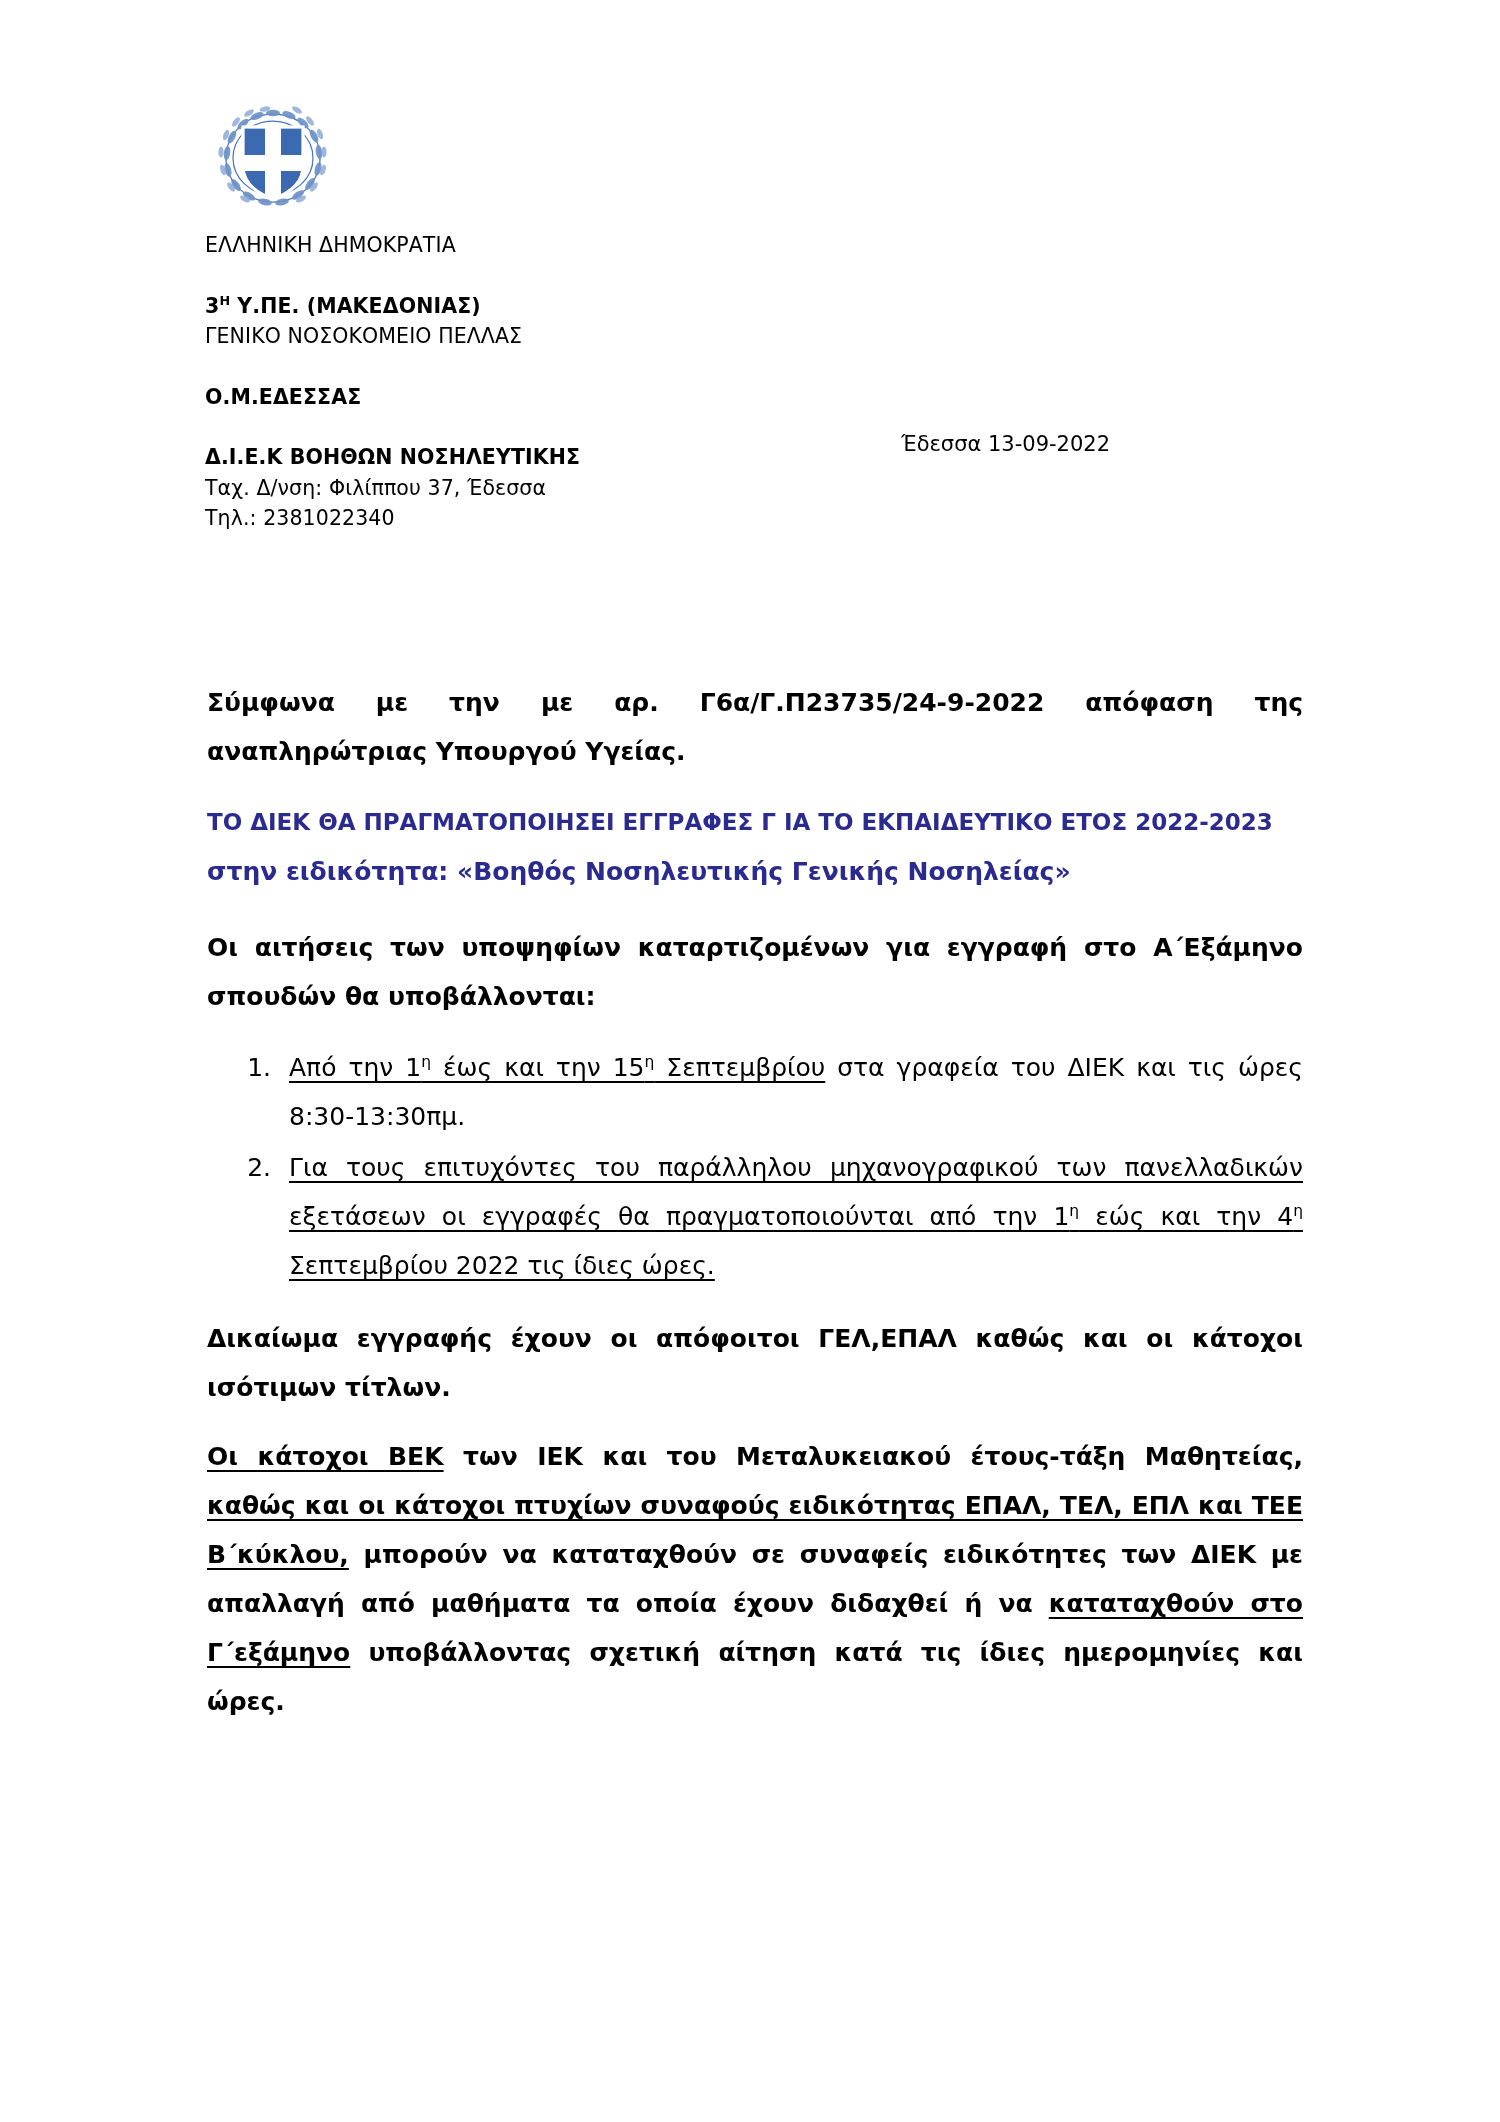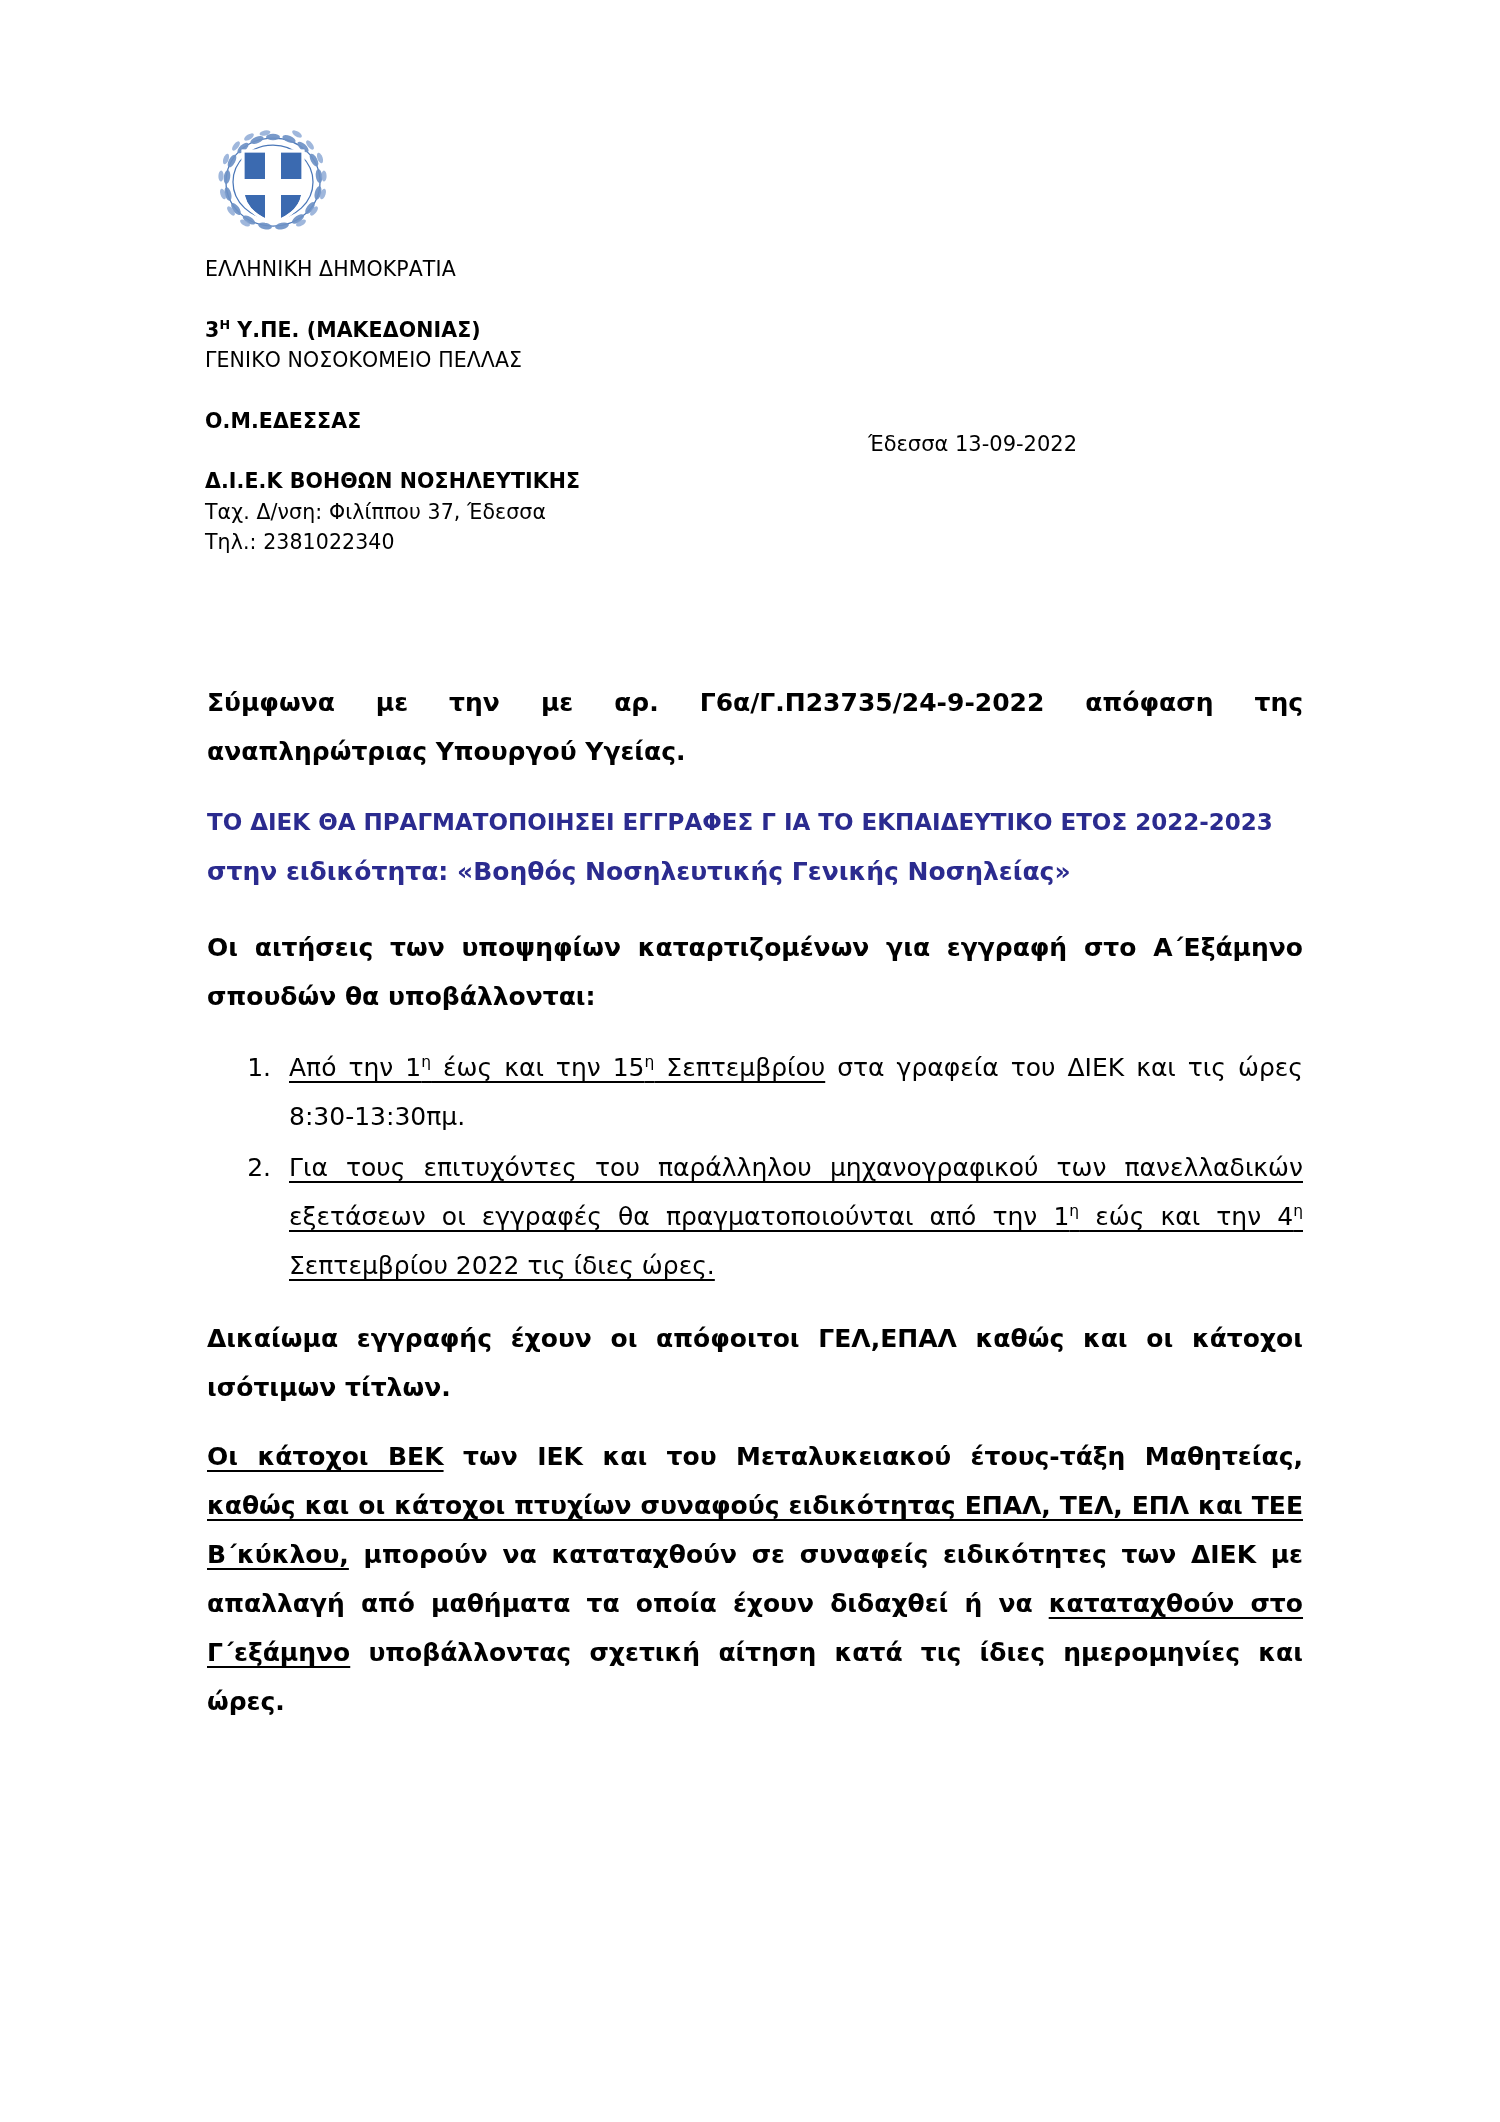--- a/index.html
+++ b/index.html
@@ -16,21 +16,21 @@
     width: 1500px;
     height: 2122px;
     background: #ffffff;
     overflow: hidden;
   }
 
   
   .letterhead {
     position: absolute;
     left: 205px;
-    top: 124px;
+    top: 100px;
     width: 760px;
   }
   .emblem-wrap {
     width: 120px;
     height: 112px;
     margin-left: 8px;
     margin-bottom: 18px;
   }
   .emblem-wrap svg { display: block; }
 
@@ -45,21 +45,21 @@
   .org-lines .bold { font-weight: bold; margin-top: 30px; }
   .org-lines sup {
     font-size: 0.62em;
     vertical-align: super;
     line-height: 0;
   }
 
   
   .date-line {
     position: absolute;
-    left: 868px;
+    left: 901px;
     top: 429px;
     font-size: 21px;
     line-height: 30px;
     white-space: nowrap;
   }
 
   
   .body-col {
     position: absolute;
     left: 207px;

